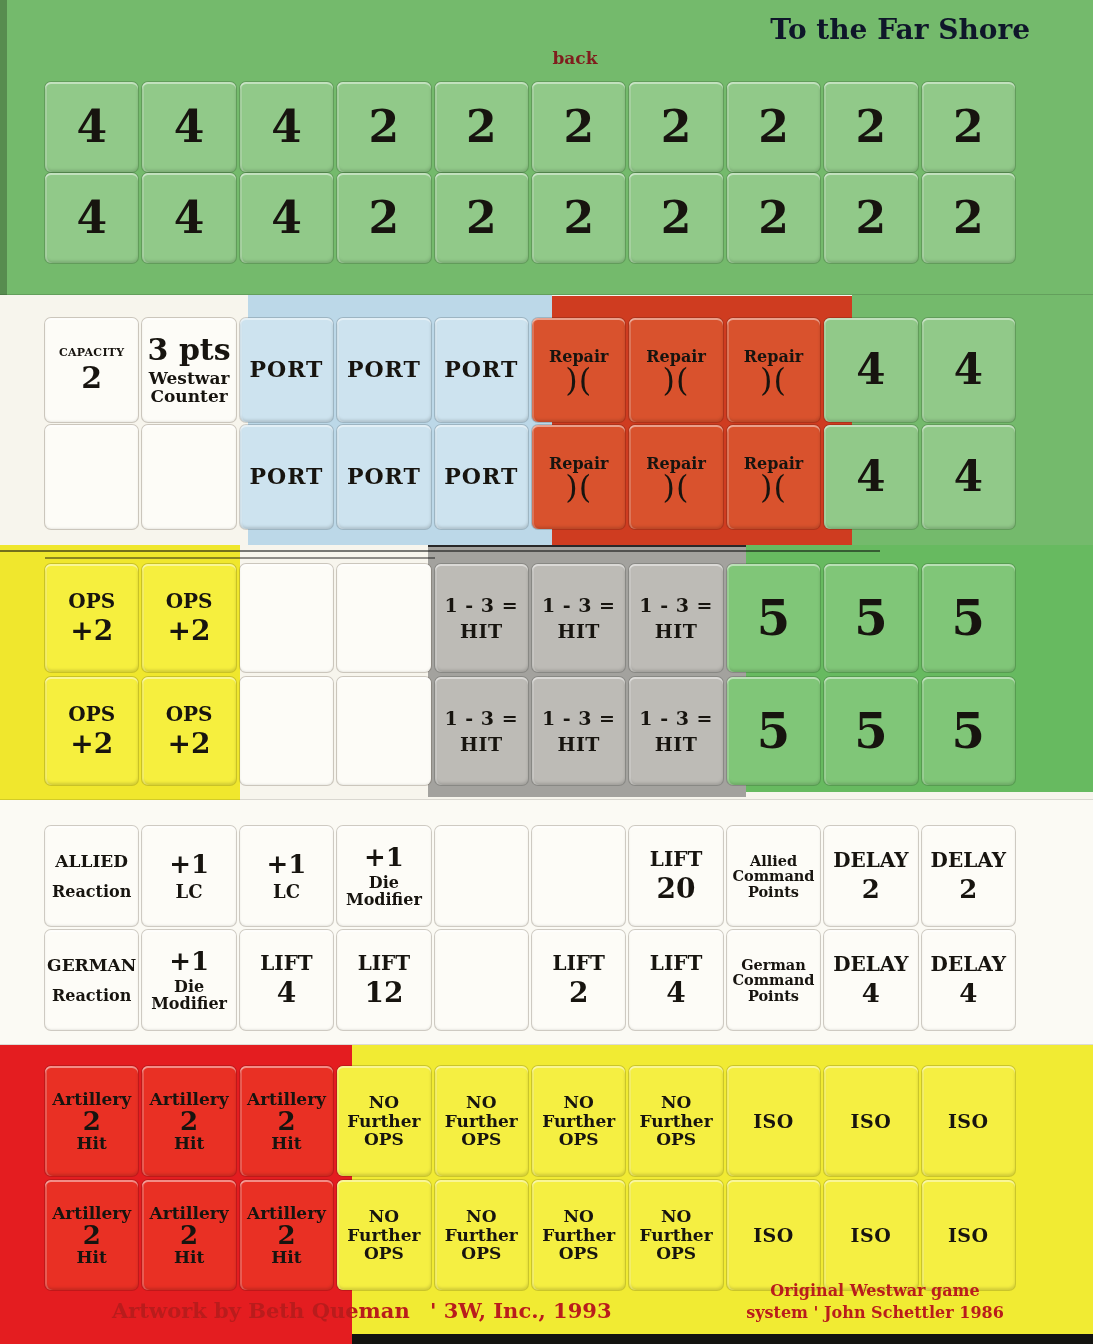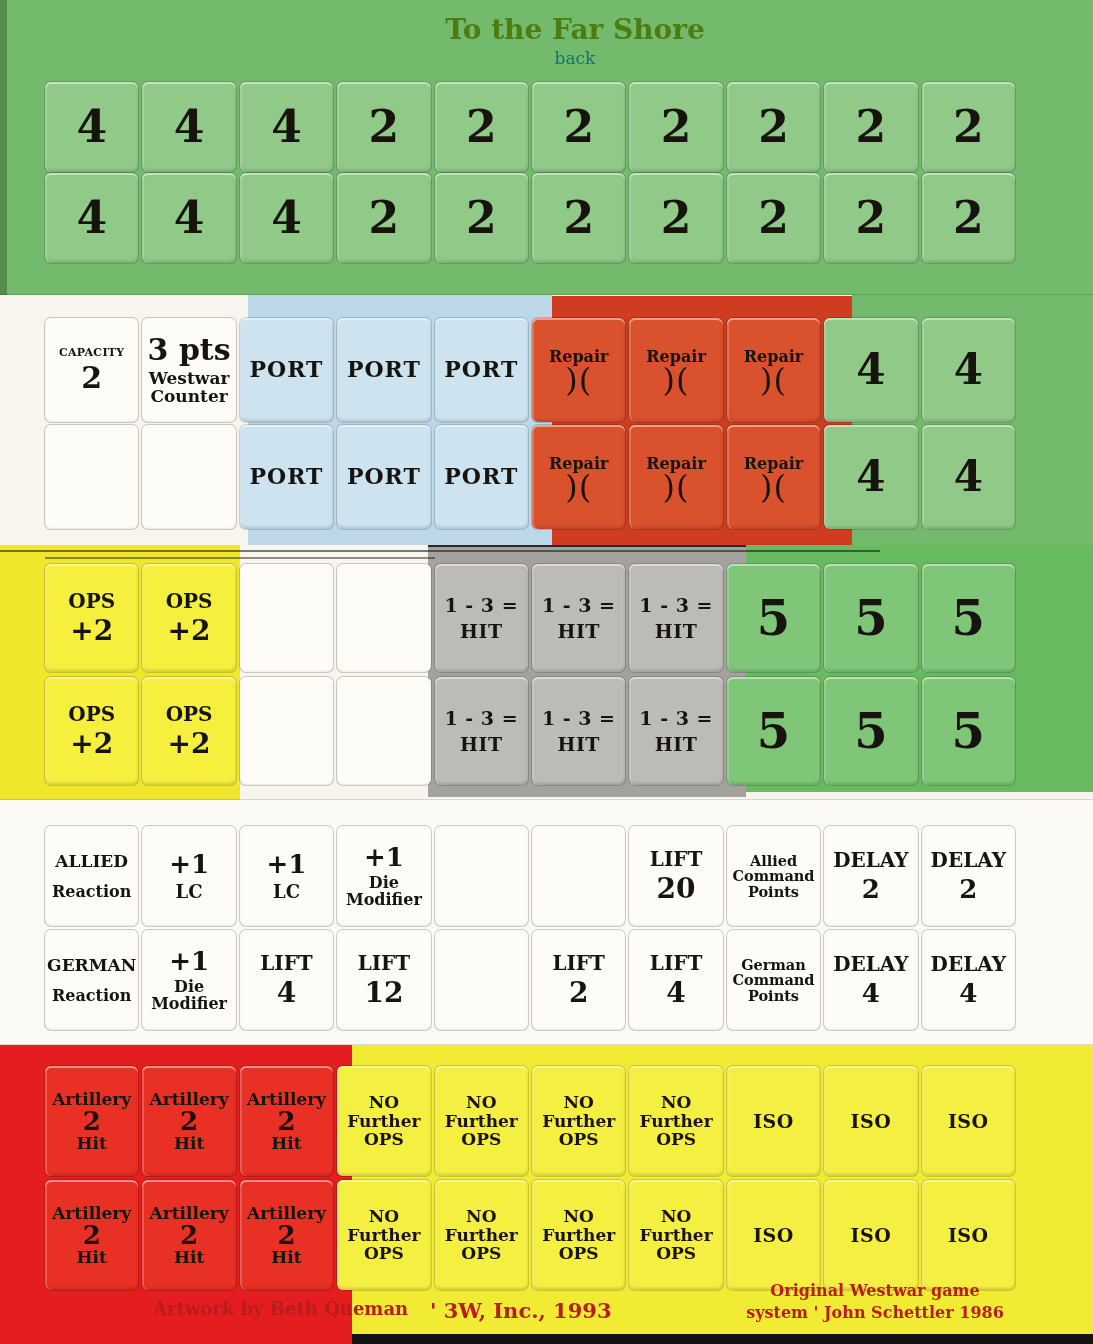--- a/index.html
+++ b/index.html
@@ -21,22 +21,22 @@
   .block-yellow-bottom{left:352px;top:1045px;width:741px;height:299px;background:var(--bottom_yellow);}
   .black-strip{left:352px;top:1334px;width:741px;height:10px;background:#131310;}
   .hairline{position:absolute;background:rgba(15,15,15,.55);}
   .hl-1{left:0;top:550px;width:880px;height:2px;}
   .hl-2{left:45px;top:557px;width:390px;height:2px;background:rgba(15,15,15,.45);}
   .hl-3{left:0;top:294px;width:1093px;height:1px;background:rgba(0,0,0,.14);}
   .hl-4{left:0;top:799px;width:1093px;height:1px;background:rgba(0,0,0,.12);}
   .hl-5{left:0;top:1044px;width:1093px;height:1px;background:rgba(0,0,0,.12);}
   .edge-left{left:0;top:0;width:7px;height:295px;background:rgba(35,55,25,.35);}
   
-  .title{position:absolute;left:120px;width:910px;top:13px;text-align:center;font-size:28px;font-weight:bold;color:#4d7c0f;}
-  .subtitle{position:absolute;left:120px;width:910px;top:48px;text-align:center;font-size:17px;font-weight:normal;color:#0f766e;}
+  .title{position:absolute;left:120px;width:910px;top:13px;text-align:right;font-size:28px;font-weight:bold;color:#0f172a;}
+  .subtitle{position:absolute;left:120px;width:910px;top:48px;text-align:center;font-size:17px;font-weight:bold;color:#7f1d1d;}
   
   .counter-row{position:absolute;left:45px;width:970px;display:grid;grid-template-columns:repeat(10,1fr);column-gap:4px;}
   .row-a1{top:82px;height:90px}
   .row-a2{top:173px;height:90px}
   .row-b1{top:318px;height:104px}
   .row-b2{top:425px;height:104px}
   .row-c1{top:564px;height:108px}
   .row-c2{top:677px;height:108px}
   .row-d1{top:826px;height:100px}
   .row-d2{top:930px;height:100px}
@@ -68,21 +68,21 @@
   .n28{font-size:28px;line-height:1;}
   .n30{font-size:30px;line-height:1;}
   .n42{font-size:42px;line-height:1;}
   .n44{font-size:44px;line-height:1;}
   .n48{font-size:48px;line-height:1;}
   .glyph{font-size:32px;line-height:.72;letter-spacing:1px;font-weight:normal;margin-top:4px;}
   .gap{margin-top:12px;}
   .gap4{margin-top:5px;}
   
   .credit{position:absolute;font-weight:bold;color:#b91c1c;}
-  .credit-artwork{left:112px;top:1298px;font-size:18px;margin-left:41px;}
+  .credit-artwork{left:112px;top:1298px;font-size:21px;}
   .credit-publisher{left:430px;top:1298px;font-size:21px;}
   .credit-original{left:700px;top:1280px;width:350px;text-align:center;font-size:16px;line-height:1.35;}
 </style>
 </head>
 <body>
 
 <div id="sheet" style="--green_bg: #74ba6c; --green_counter: #91c989; --green5_bg: #67ba60; --green5_counter: #80c678; --blue_bg: #bcd8e8; --blue_counter: #cde3ef; --red_bg: #cf3c20; --red_counter: #d9522d; --yellow_bg: #f0e72d; --yellow_counter: #f6ef3e; --gray_bg: #a3a29e; --gray_counter: #bdbbb6; --white_band: #f7f5ed; --white_band2: #fbfaf4; --white_counter: #fdfcf7; --bottom_red: #e41d20; --bottom_red_counter: #e93024; --bottom_yellow: #f1eb33; --bottom_yellow_counter: #f5ef42; --ink: #17140f;">
 
   <div class="block band-green-header"></div>
   <div class="block band-white-upper"></div>

